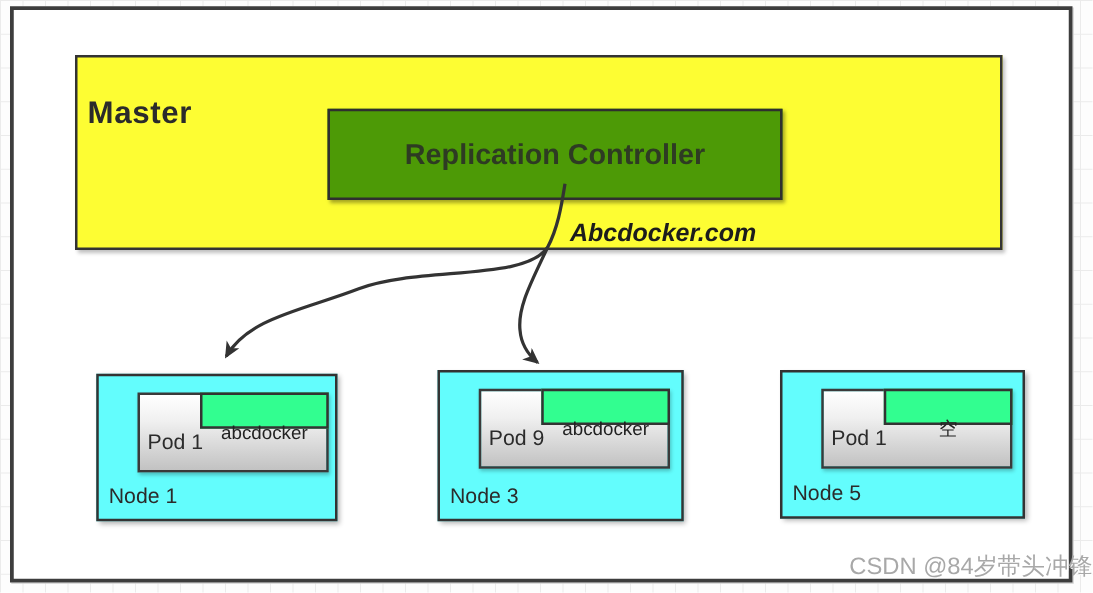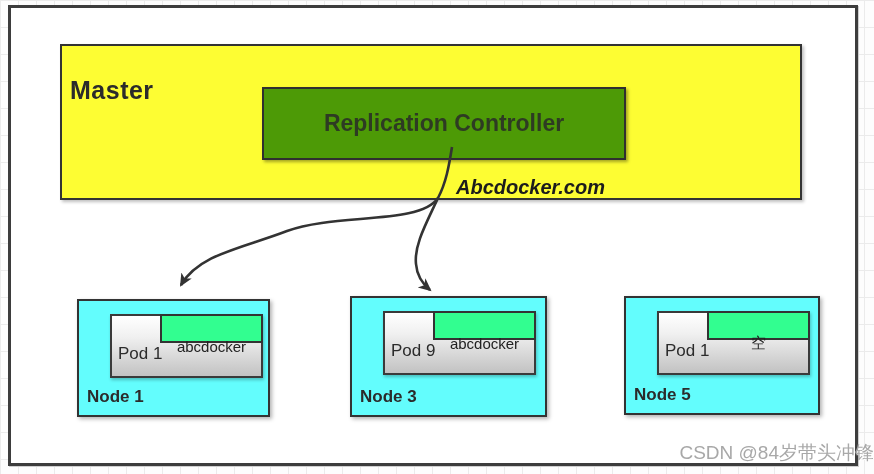--- a/index.html
+++ b/index.html
@@ -57,21 +57,21 @@
     position: absolute;
     background: var(--node-bg, #63fdfd);
     border: 2px solid #333333;
     box-shadow: 2px 2px 4px rgba(0,0,0,0.3);
   }
   .node1 { left: 77px;  top: 299px; width: 193px; height: 118px; }
   .node2 { left: 350px; top: 296px; width: 197px; height: 121px; }
   .node3 { left: 624px; top: 296px; width: 196px; height: 119px; }
   .node-label {
     position: absolute; left: 8px; bottom: 8px;
-    font-size: 17px; font-weight: bold; color: #2b2b2b;
+    font-size: 17px; font-weight: normal; color: #2b2b2b;
   }
   .pod {
     position: absolute; left: 31px; top: 13px; width: 153px; height: 64px;
     background: linear-gradient(to bottom, #ffffff 0%, #f0f0f0 35%, #c2c2c2 100%);
     border: 2px solid #3a3a3a;
     box-shadow: 1px 2px 3px rgba(0,0,0,0.25);
   }
   .pod-label {
     position: absolute; left: 6px; bottom: 12px;
     font-size: 17px; font-weight: normal; color: #2b2b2b;

